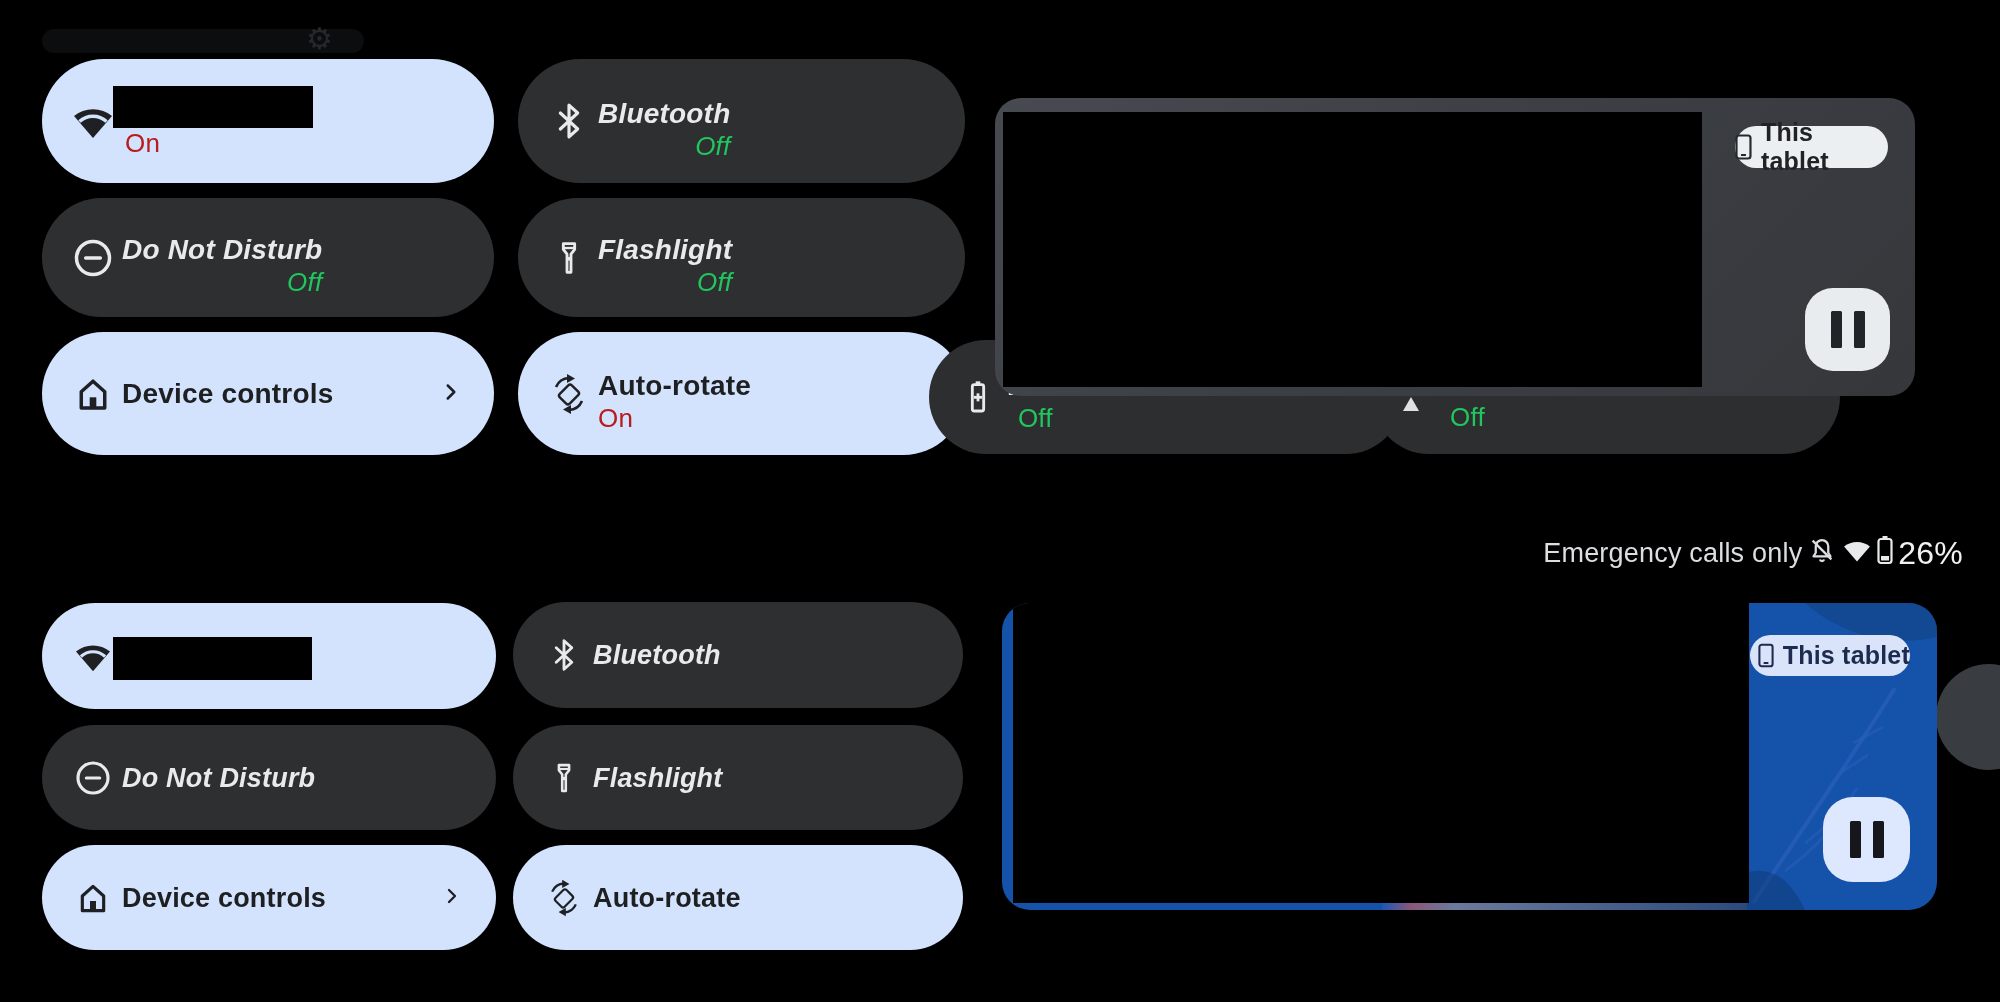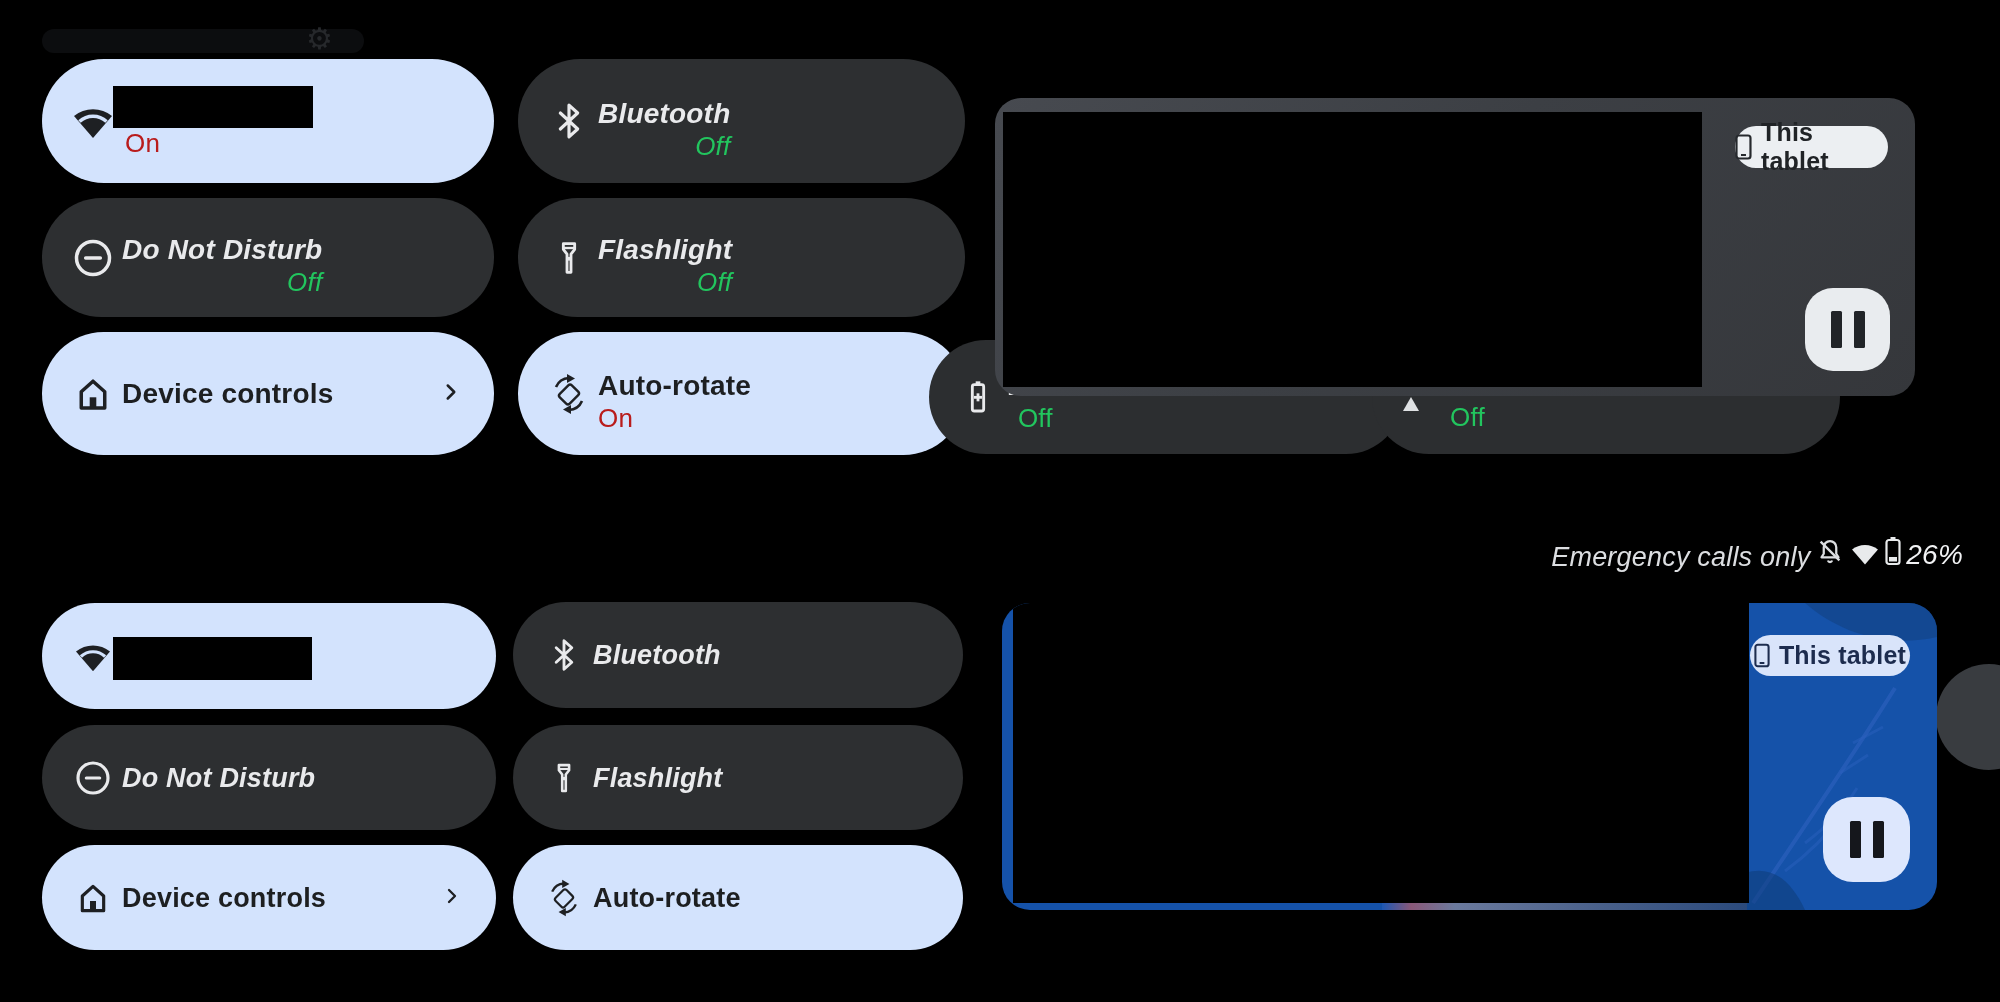--- a/index.html
+++ b/index.html
@@ -30,40 +30,40 @@
   .player-top{
     position:absolute;left:995px;top:98px;width:920px;height:298px;
     border-radius:26px;background:linear-gradient(135deg,#474a50 0%,#3c3f44 45%,#35373b 100%);
     overflow:hidden;z-index:5;
   }
   .player-bottom{
     position:absolute;left:1002px;top:603px;width:935px;height:307px;
     border-radius:28px;background:#1552a9;overflow:hidden;z-index:5;
   }
   .chip{
-    position:absolute;display:flex;align-items:center;justify-content:center;
+    position:absolute;display:flex;align-items:center;justify-content:flex-end;
     border-radius:999px;gap:9px;
   }
   .chip-top{right:27px;top:28px;width:153px;height:42px;background:#eceff2;color:#202326;}
   .chip-bottom{right:27px;top:32px;width:160px;height:41px;background:#d9e4fa;color:#1d2c4e;}
   .chip span{font-size:25px;font-weight:bold;letter-spacing:.2px;}
   .pausebtn{
     position:absolute;display:flex;align-items:center;justify-content:center;gap:12px;
   }
   .pause-top{right:25px;top:190px;width:85px;height:83px;border-radius:28px;background:#e9ecef;}
   .pause-bottom{right:27px;top:194px;width:87px;height:85px;border-radius:30px;background:#dde7fd;}
   .pausebtn i{display:block;width:11px;height:37px;border-radius:1.5px;}
   .pause-top i{background:#212428;}
   .pause-bottom i{background:#15171c;}
   
   .statusbar{
-    position:absolute;top:533px;right:37px;height:40px;display:flex;align-items:flex-end;gap:5px;
-    color:#dcdee1;font-size:27px;letter-spacing:.2px;z-index:3;font-style:italic;
-  }
-  .statusbar .pct{color:#f1f2f4;font-size:28px;}
+    position:absolute;top:533px;right:37px;height:40px;display:flex;align-items:center;gap:5px;
+    color:#dcdee1;font-size:27px;letter-spacing:.2px;z-index:3;
+  }
+  .statusbar .pct{color:#f1f2f4;font-size:32px;}
   
   .topbar{
     position:absolute;left:42px;top:29px;width:322px;height:24px;border-radius:12px;
     background:#0c0d0f;display:flex;align-items:center;z-index:2;
   }
   .gear{position:absolute;left:264px;top:-8px;font-size:30px;color:#26282b;}
   .graycircle{
     position:absolute;left:1936px;top:664px;width:106px;height:106px;border-radius:50%;
     background:#393c40;z-index:1;
   }

